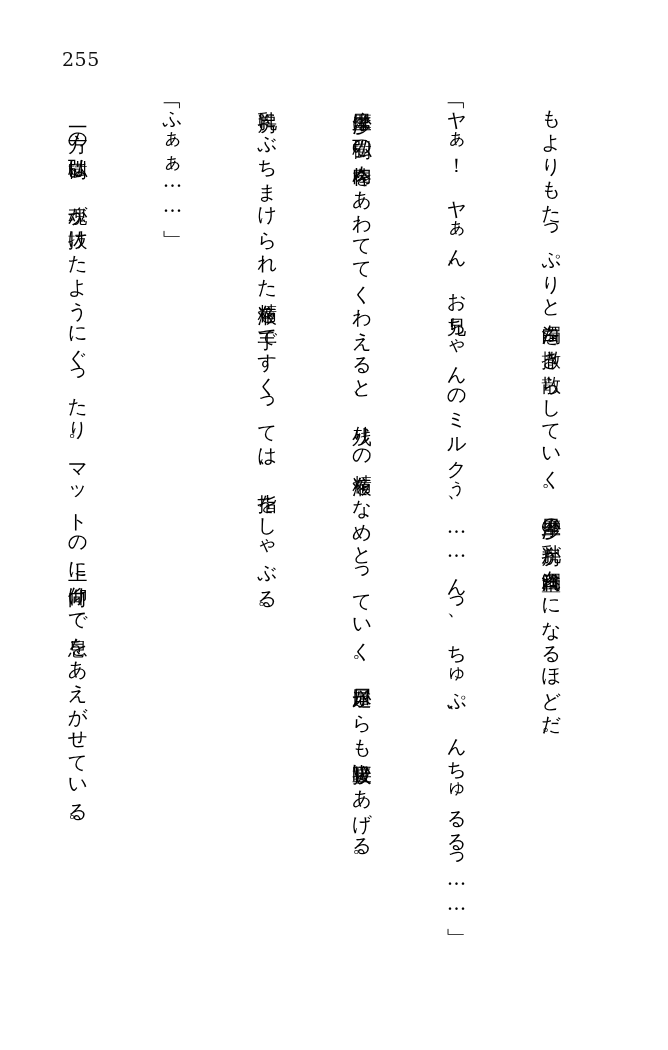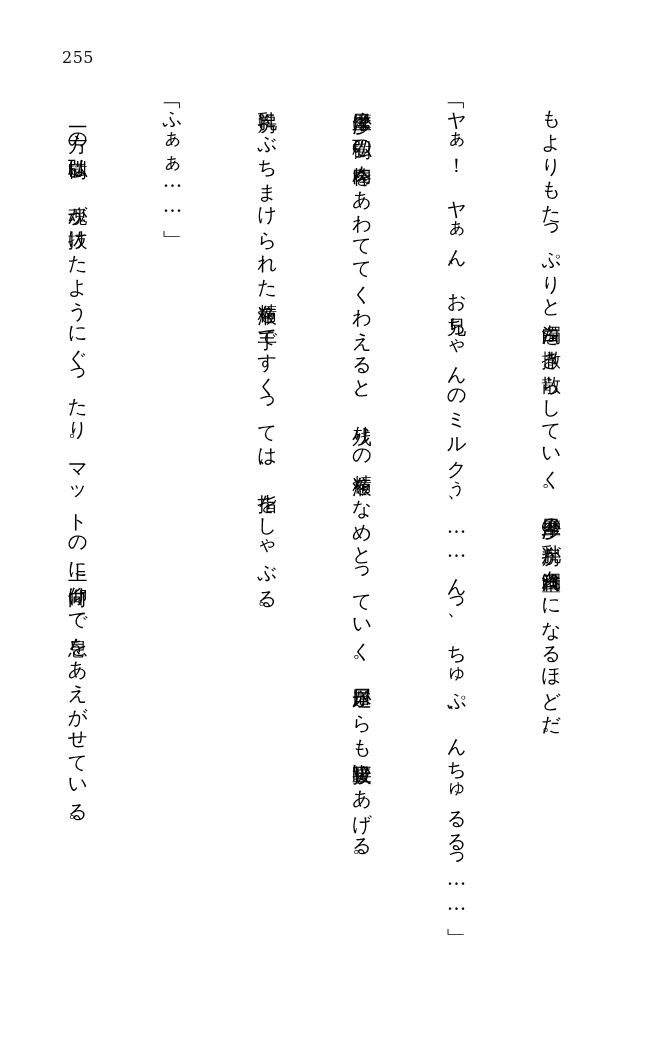--- a/index.html
+++ b/index.html
@@ -19,21 +19,21 @@
     position: relative;
     width: 668px;
     height: 1050px;
     background: #ffffff;
   }
 
   #page-number {
     position: absolute;
     top: 48px;
     left: 62px;
-    font-size: 16px;
+    font-size: 19px;
     letter-spacing: 0.5px;
     font-family: "DejaVu Serif", "Liberation Serif", serif;
     color: #111;
   }
 
   
   #body-text {
     position: absolute;
     top: 96px;
     right: 38px;

